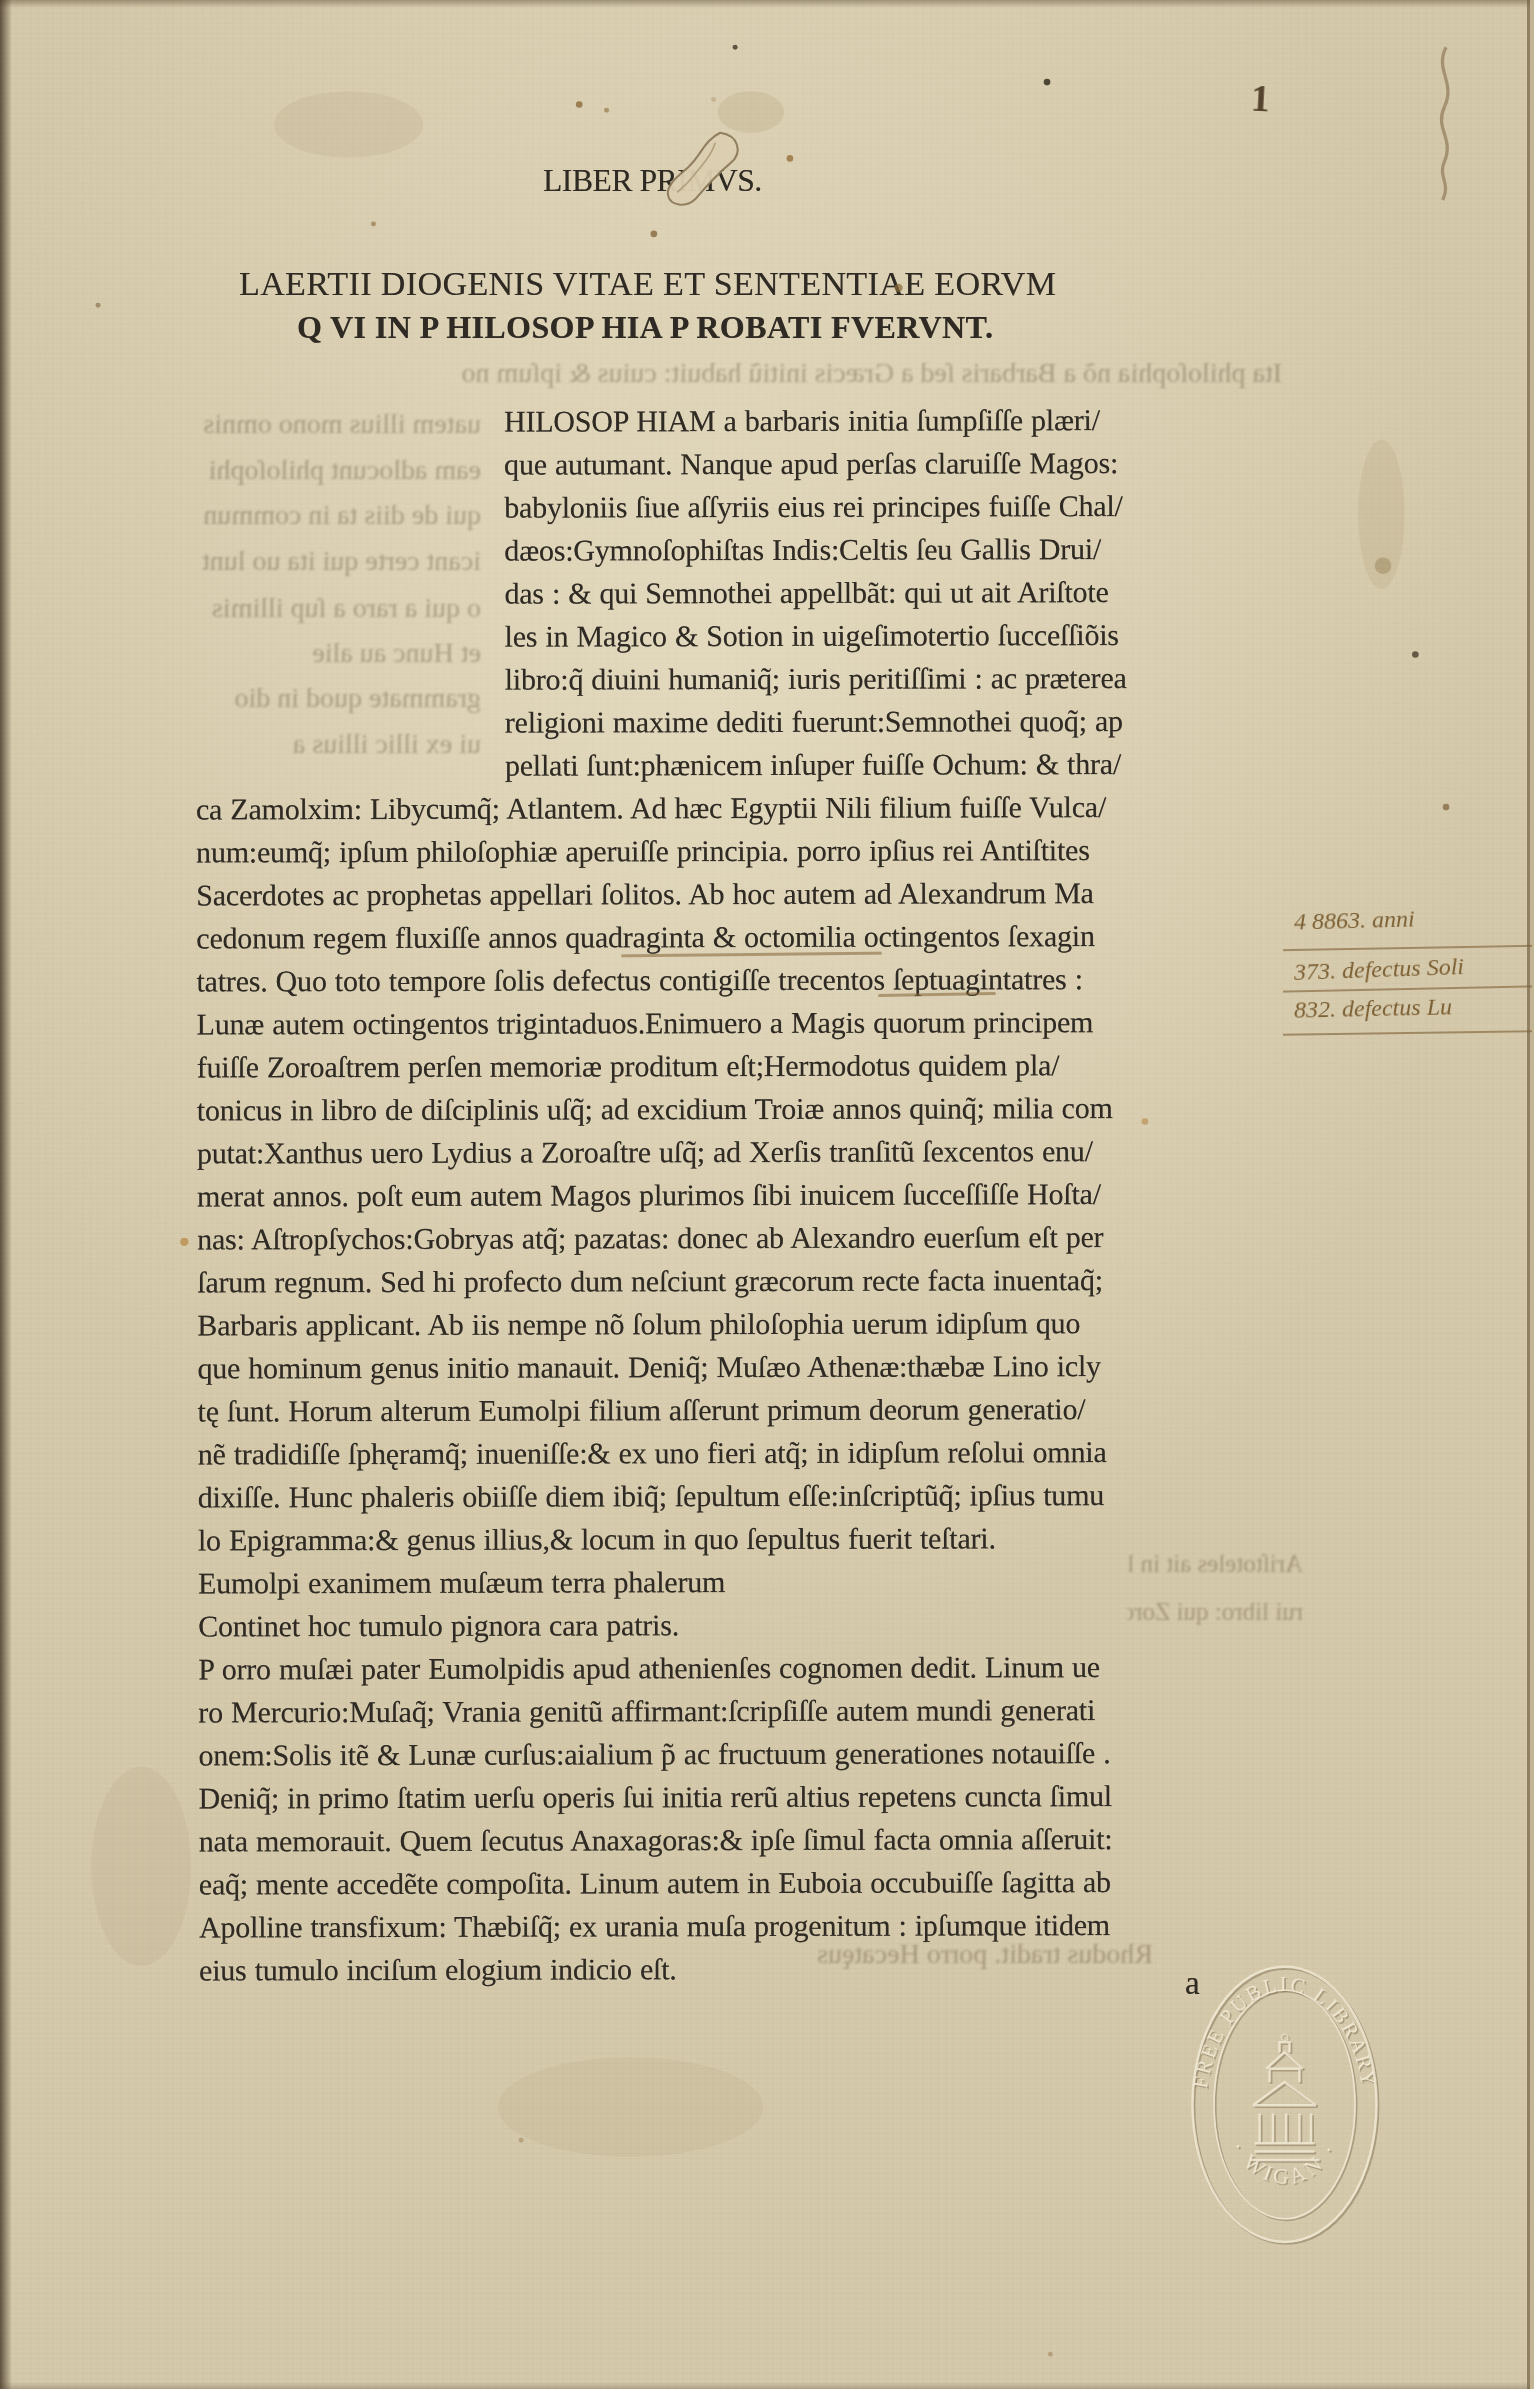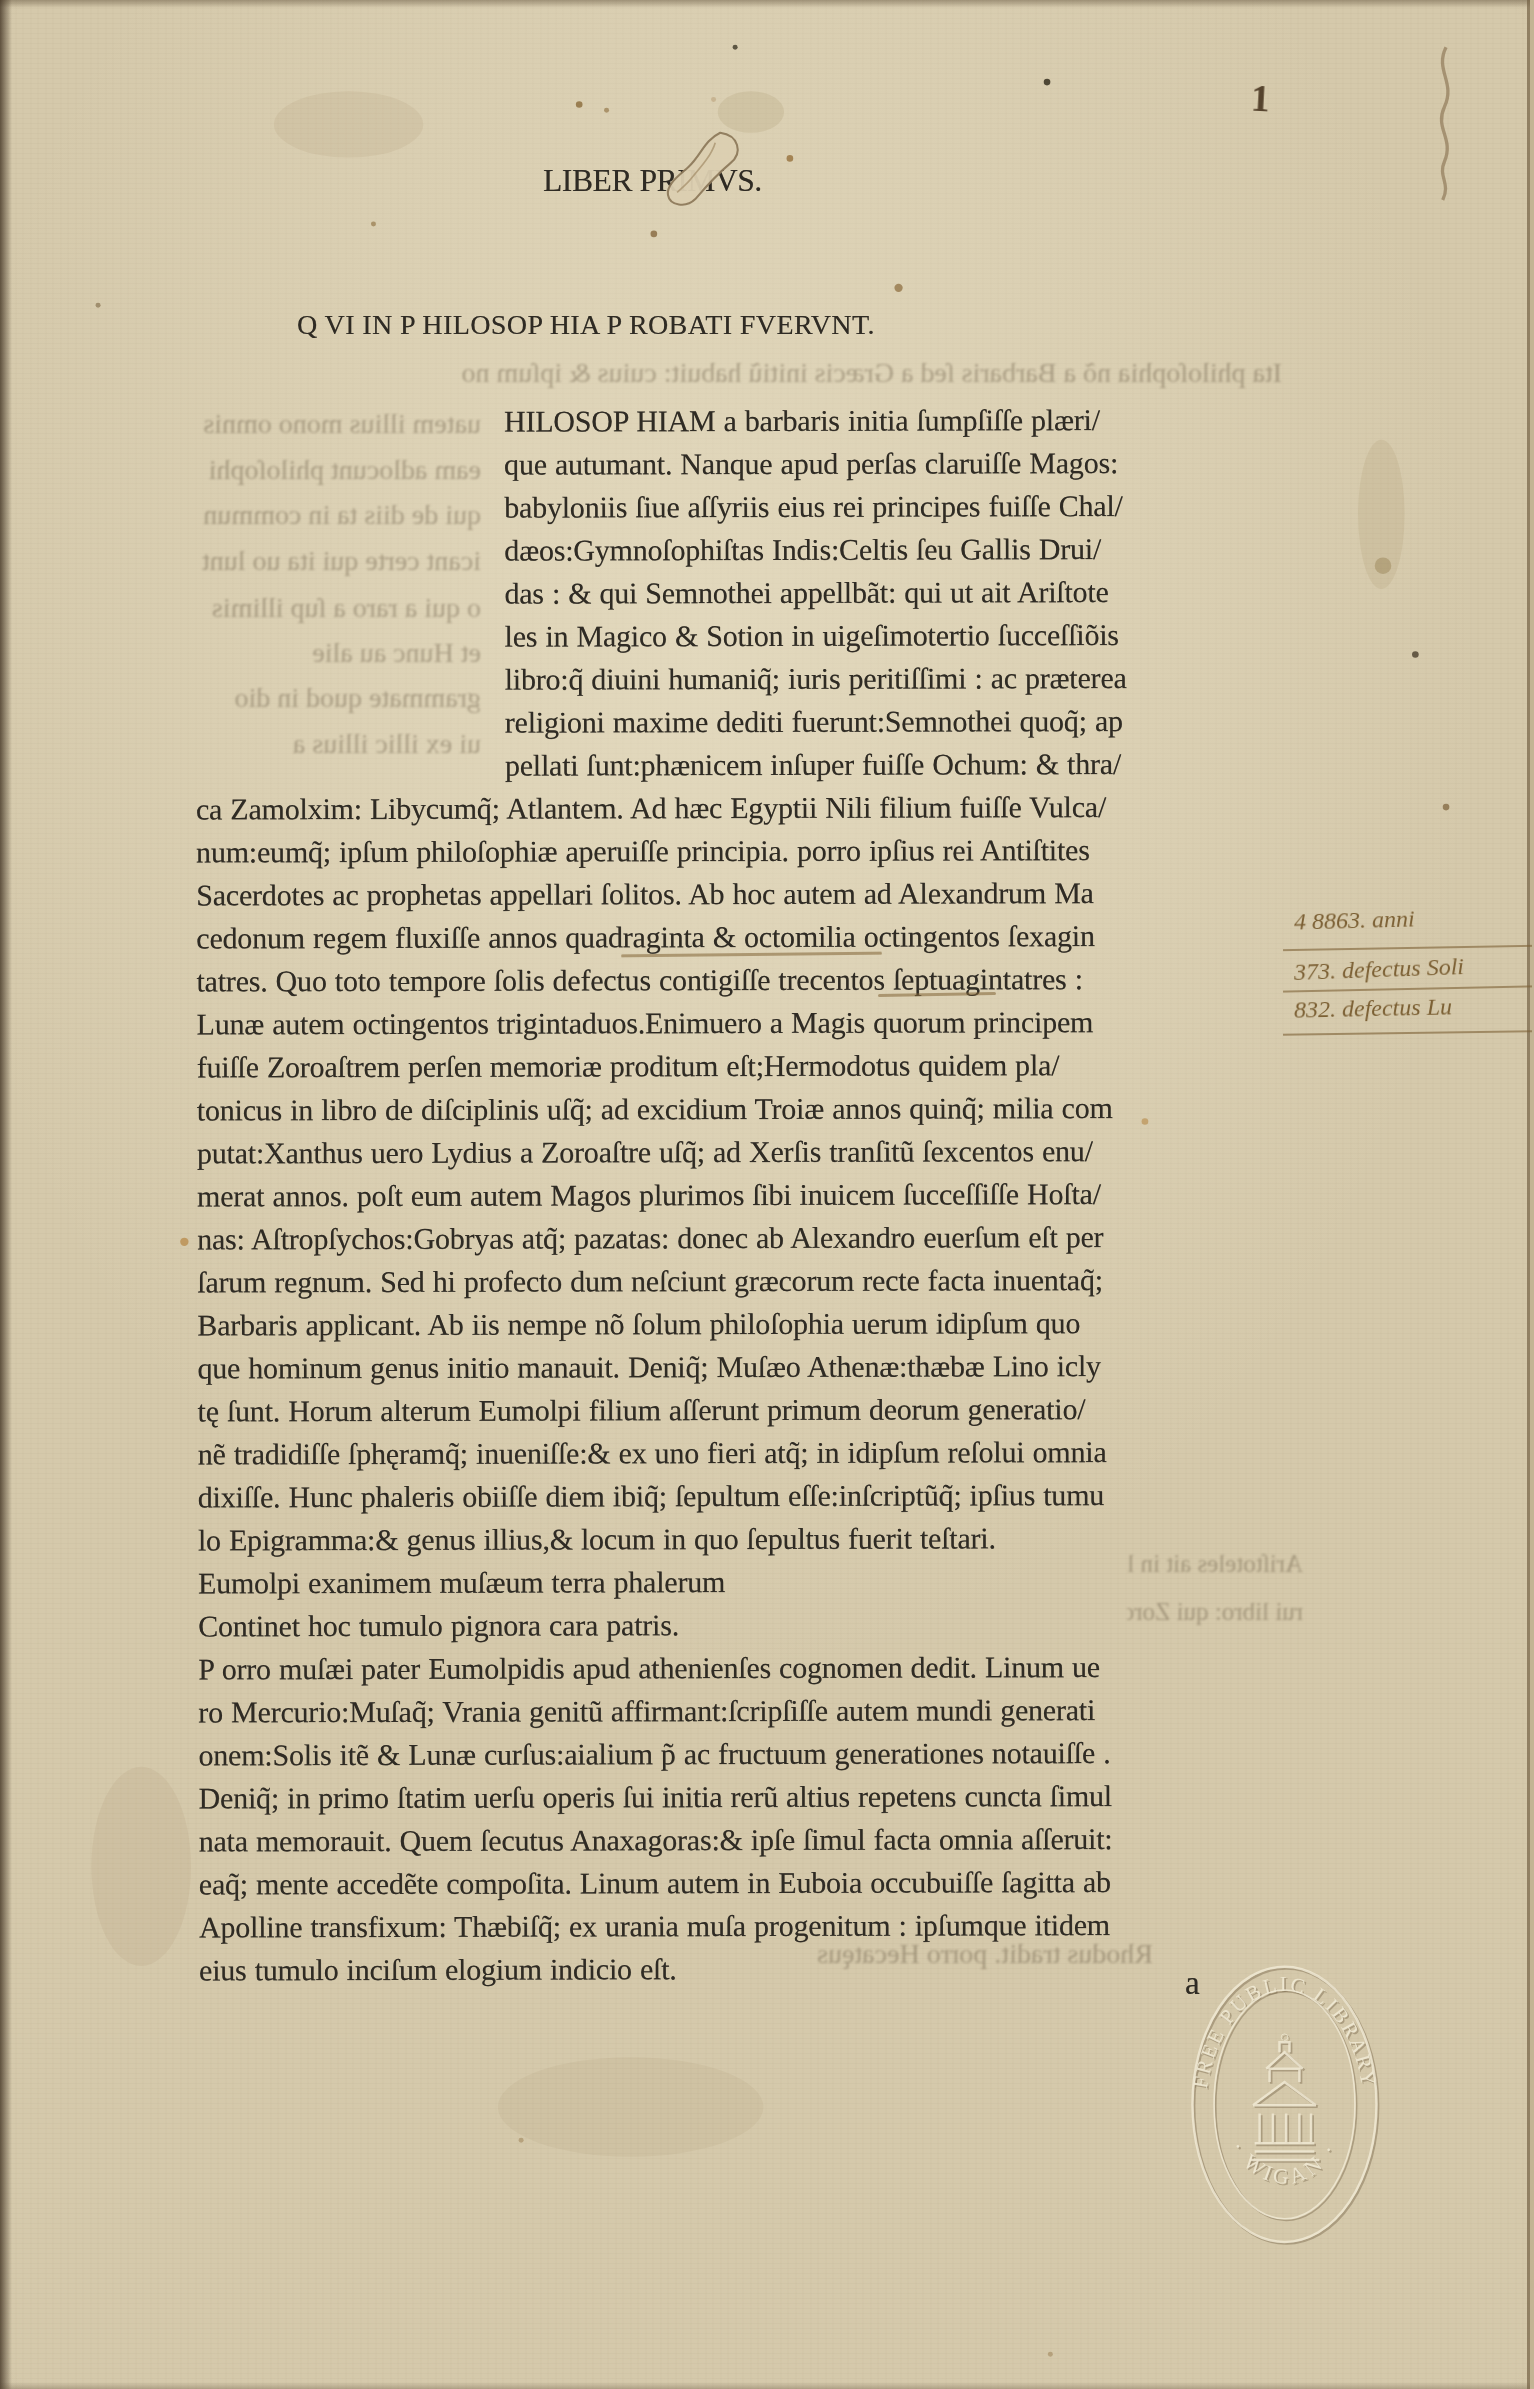--- a/index.html
+++ b/index.html
@@ -16,21 +16,21 @@
   .edge{position:absolute;pointer-events:none;}
   .edge-left{left:0;top:0;width:11.6px;height:100%;background:linear-gradient(90deg, rgba(66,52,36,.8), rgba(66,52,36,0));}
   .edge-top{left:0;top:0;width:100%;height:7.5px;background:linear-gradient(180deg, rgba(88,72,50,.45), rgba(88,72,50,0));}
   .edge-bottom{left:0;bottom:0;width:100%;height:6.6px;background:linear-gradient(0deg, rgba(88,72,50,.3), rgba(88,72,50,0));}
   .edge-right-line{left:1527px;top:0;width:3.3px;height:100%;background:rgba(116,97,68,.7);}
   .edge-right-shade{left:1530px;top:0;width:5px;height:100%;background:#c3b494;}
 
   .ink{color:#2f2b24;text-shadow:0.2px 0.2px 0.6px rgba(47,43,36,0.5);}
   .title{position:absolute;left:543px;top:163px;font-size:31.5px;letter-spacing:-0.4px;white-space:nowrap;}
   .head1{position:absolute;left:239px;top:265px;font-size:34px;letter-spacing:0.4px;white-space:nowrap;}
-  .head2{position:absolute;left:297px;top:309px;font-size:28px;letter-spacing:0.4px;white-space:nowrap;}
+  .head2{position:absolute;left:297px;top:309px;font-size:32px;letter-spacing:0.4px;white-space:nowrap;font-weight:bold;}
 
   #body-lines{position:absolute;left:197px;top:404px;width:1079px;transform:rotate(-0.15deg);}
   .bodyline{height:43px;font-size:30px;white-space:nowrap;letter-spacing:-0.2px;word-spacing:0.8px;}
   .bodyline.indent{padding-left:309px;}
 
   #margin-notes{position:absolute;left:1294px;top:907px;width:249px;height:166px;
     color:#7b5f33;font-style:italic;font-size:24px;}
   .mnote{position:absolute;left:0;white-space:nowrap;filter:blur(0.2px);}
   .mline{position:absolute;height:1.7px;background:rgba(123,95,51,.6);filter:blur(0.3px);}
   .punder{position:absolute;height:2.5px;background:rgba(130,100,55,.55);filter:blur(0.5px);border-radius:1.7px;}
@@ -65,20 +65,21 @@
       <div class="ghost" style="left: 112px; top: 682px; width: 369px; font-size: 28px;">grammate quod in dio</div>
       <div class="ghost" style="left: 133px; top: 728px; width: 348px; font-size: 28px;">ui ex illic illius a</div>
       <div class="ghost" style="left: 1127px; top: 1550px; width: 176px; font-size: 25px;">Ariſtoteles ait in libro quem</div>
       <div class="ghost" style="left: 1127px; top: 1598px; width: 176px; font-size: 25px;">rui libro: qui Zoroaſtrem quo</div>
       <div class="ghost" style="left: 738px; top: 1938px; width: 415px; font-size: 28px;">Rhodus tradit. porro Hecatęus</div>
     </div>
 
   <div class="folio">1</div>
 
   <div class="title ink">LIBER PRIMVS.</div>
+  <div class="head1 ink">LAERTII DIOGENIS VITAE ET SENTENTIAE EORVM</div>
   <div class="head2 ink">Q VI IN P HILOSOP HIA P ROBATI FVERVNT.</div>
 
   <div id="body-lines" class="ink">
       <div class="bodyline indent">HILOSOP HIAM a barbaris initia ſumpſiſſe plæri/</div>
       <div class="bodyline indent">que autumant. Nanque apud perſas claruiſſe Magos:</div>
       <div class="bodyline indent">babyloniis ſiue aſſyriis eius rei principes fuiſſe Chal/</div>
       <div class="bodyline indent">dæos:Gymnoſophiſtas Indis:Celtis ſeu Gallis Drui/</div>
       <div class="bodyline indent">das : &amp; qui Semnothei appellbãt: qui ut ait Ariſtote</div>
       <div class="bodyline indent">les in Magico &amp; Sotion in uigeſimotertio ſucceſſiõis</div>
       <div class="bodyline indent">libro:q̃ diuini humaniq̃; iuris peritiſſimi : ac præterea</div>

